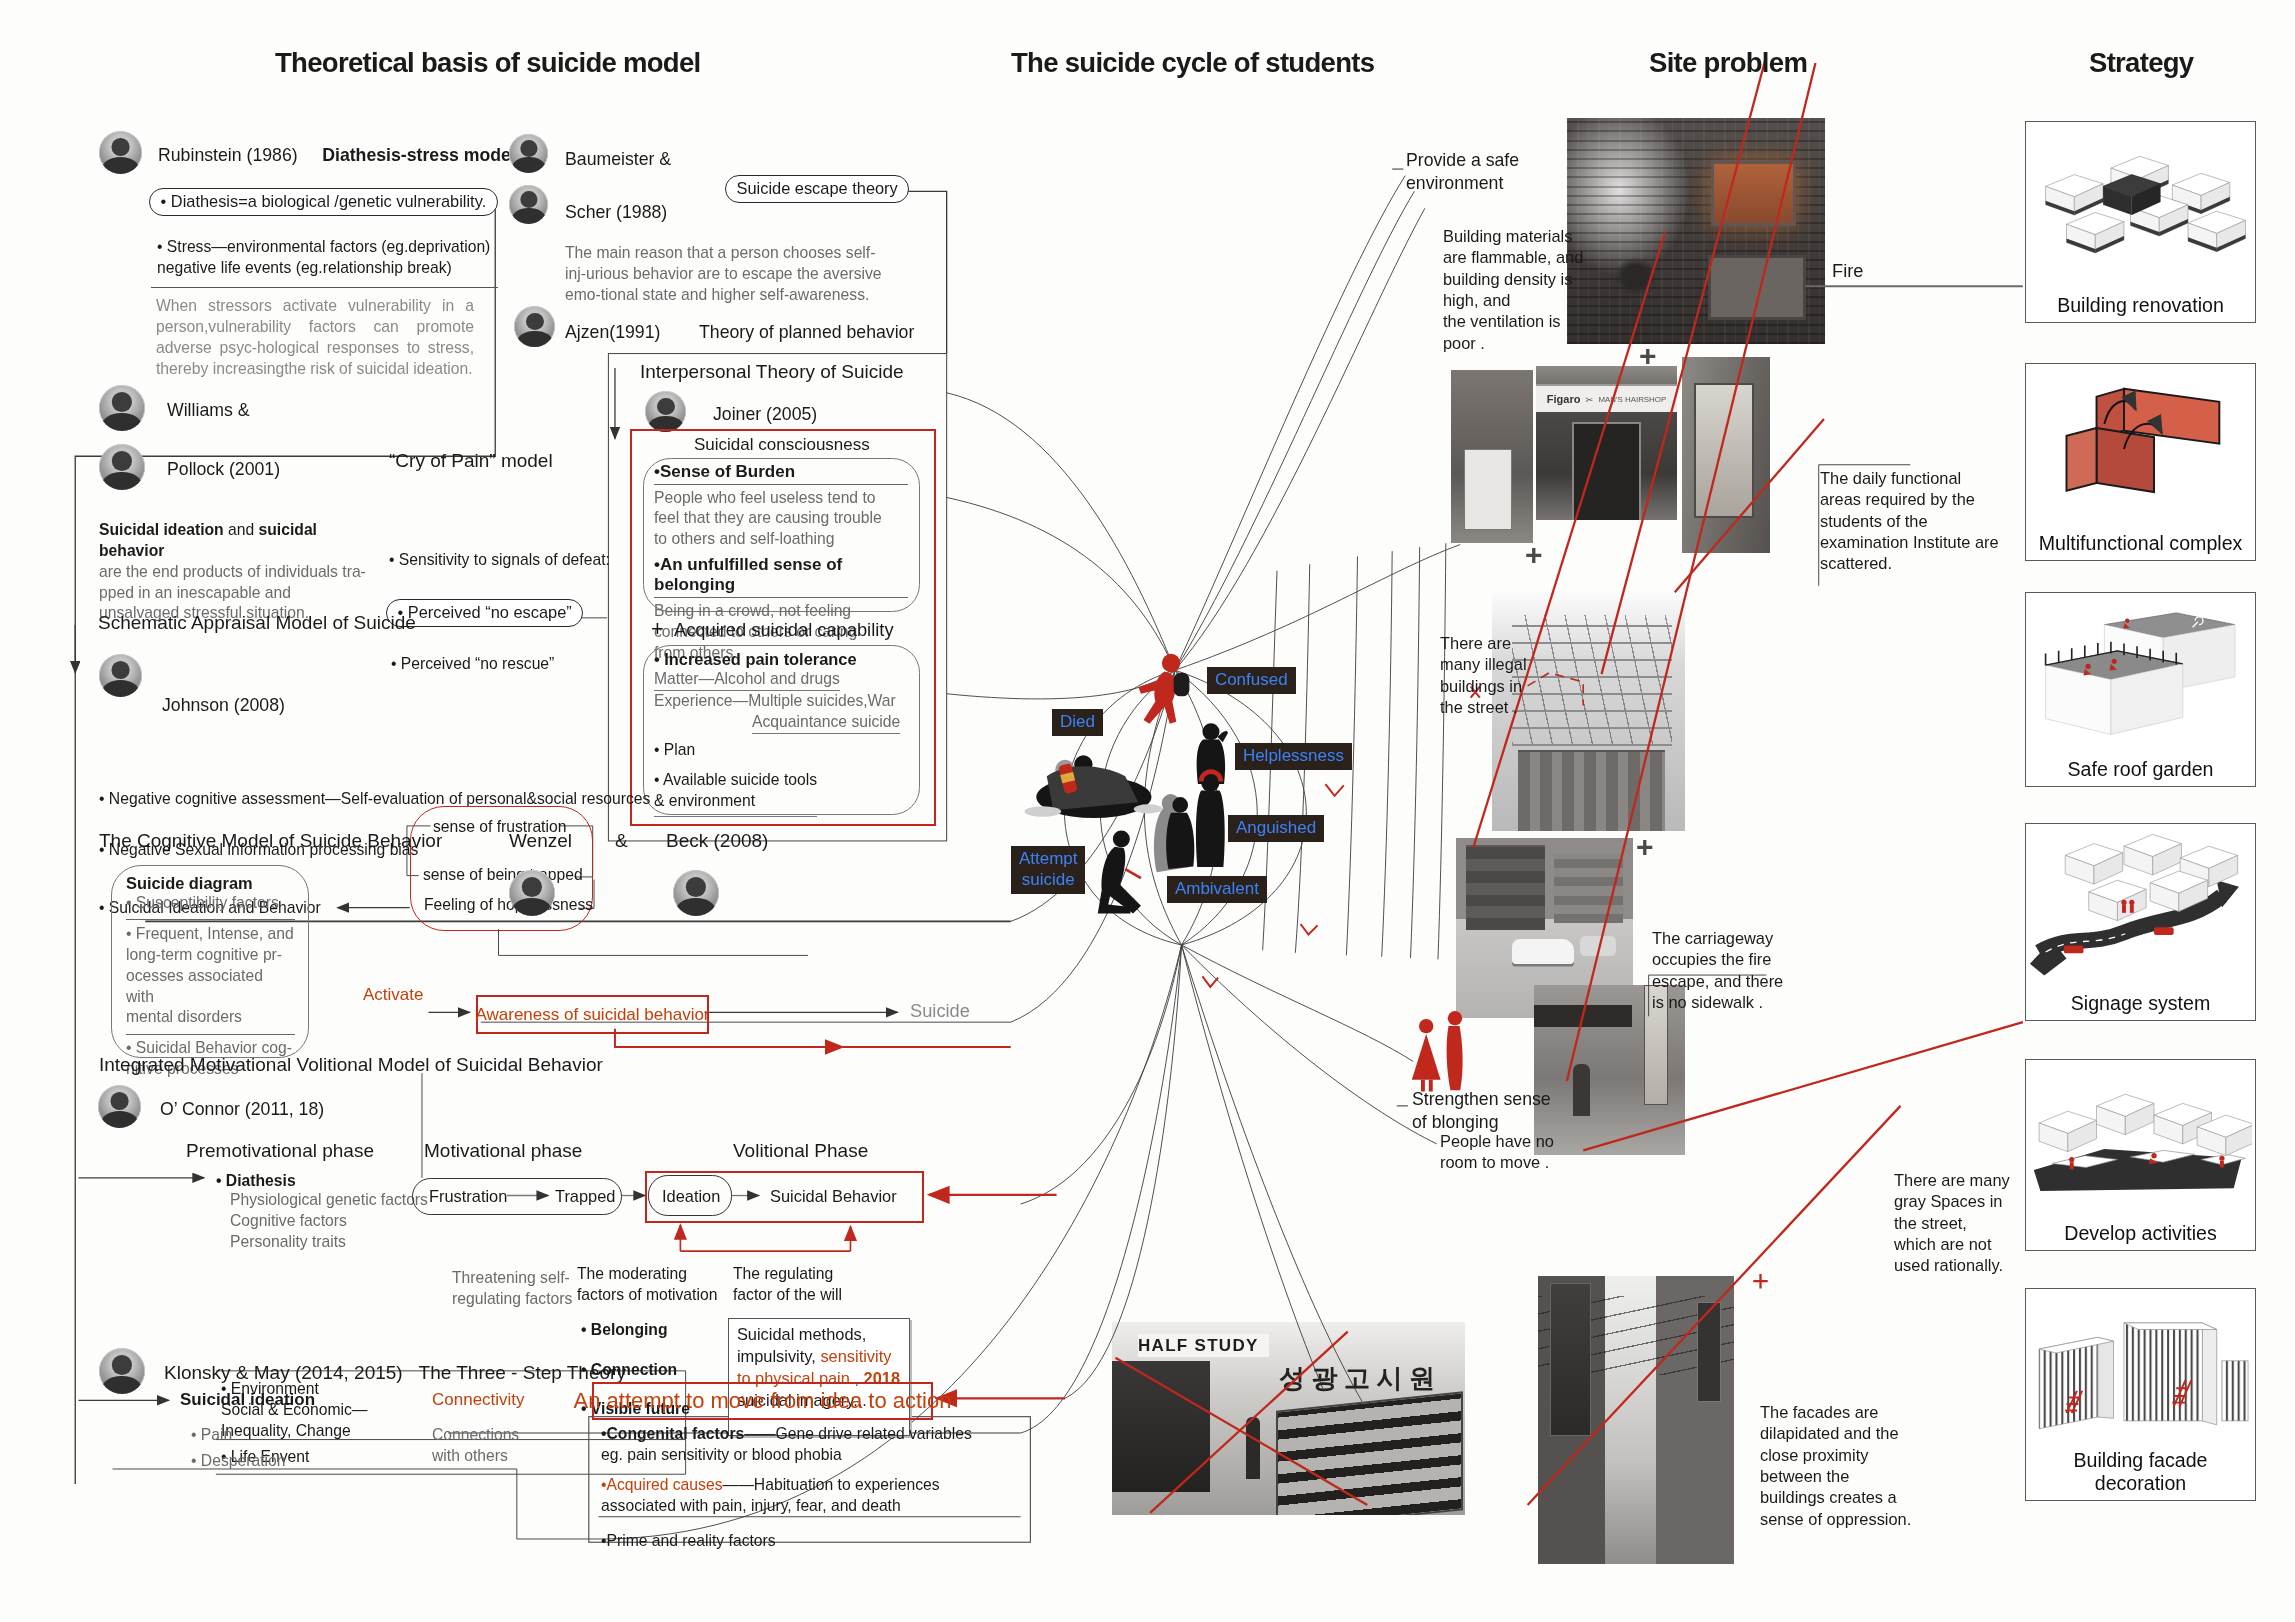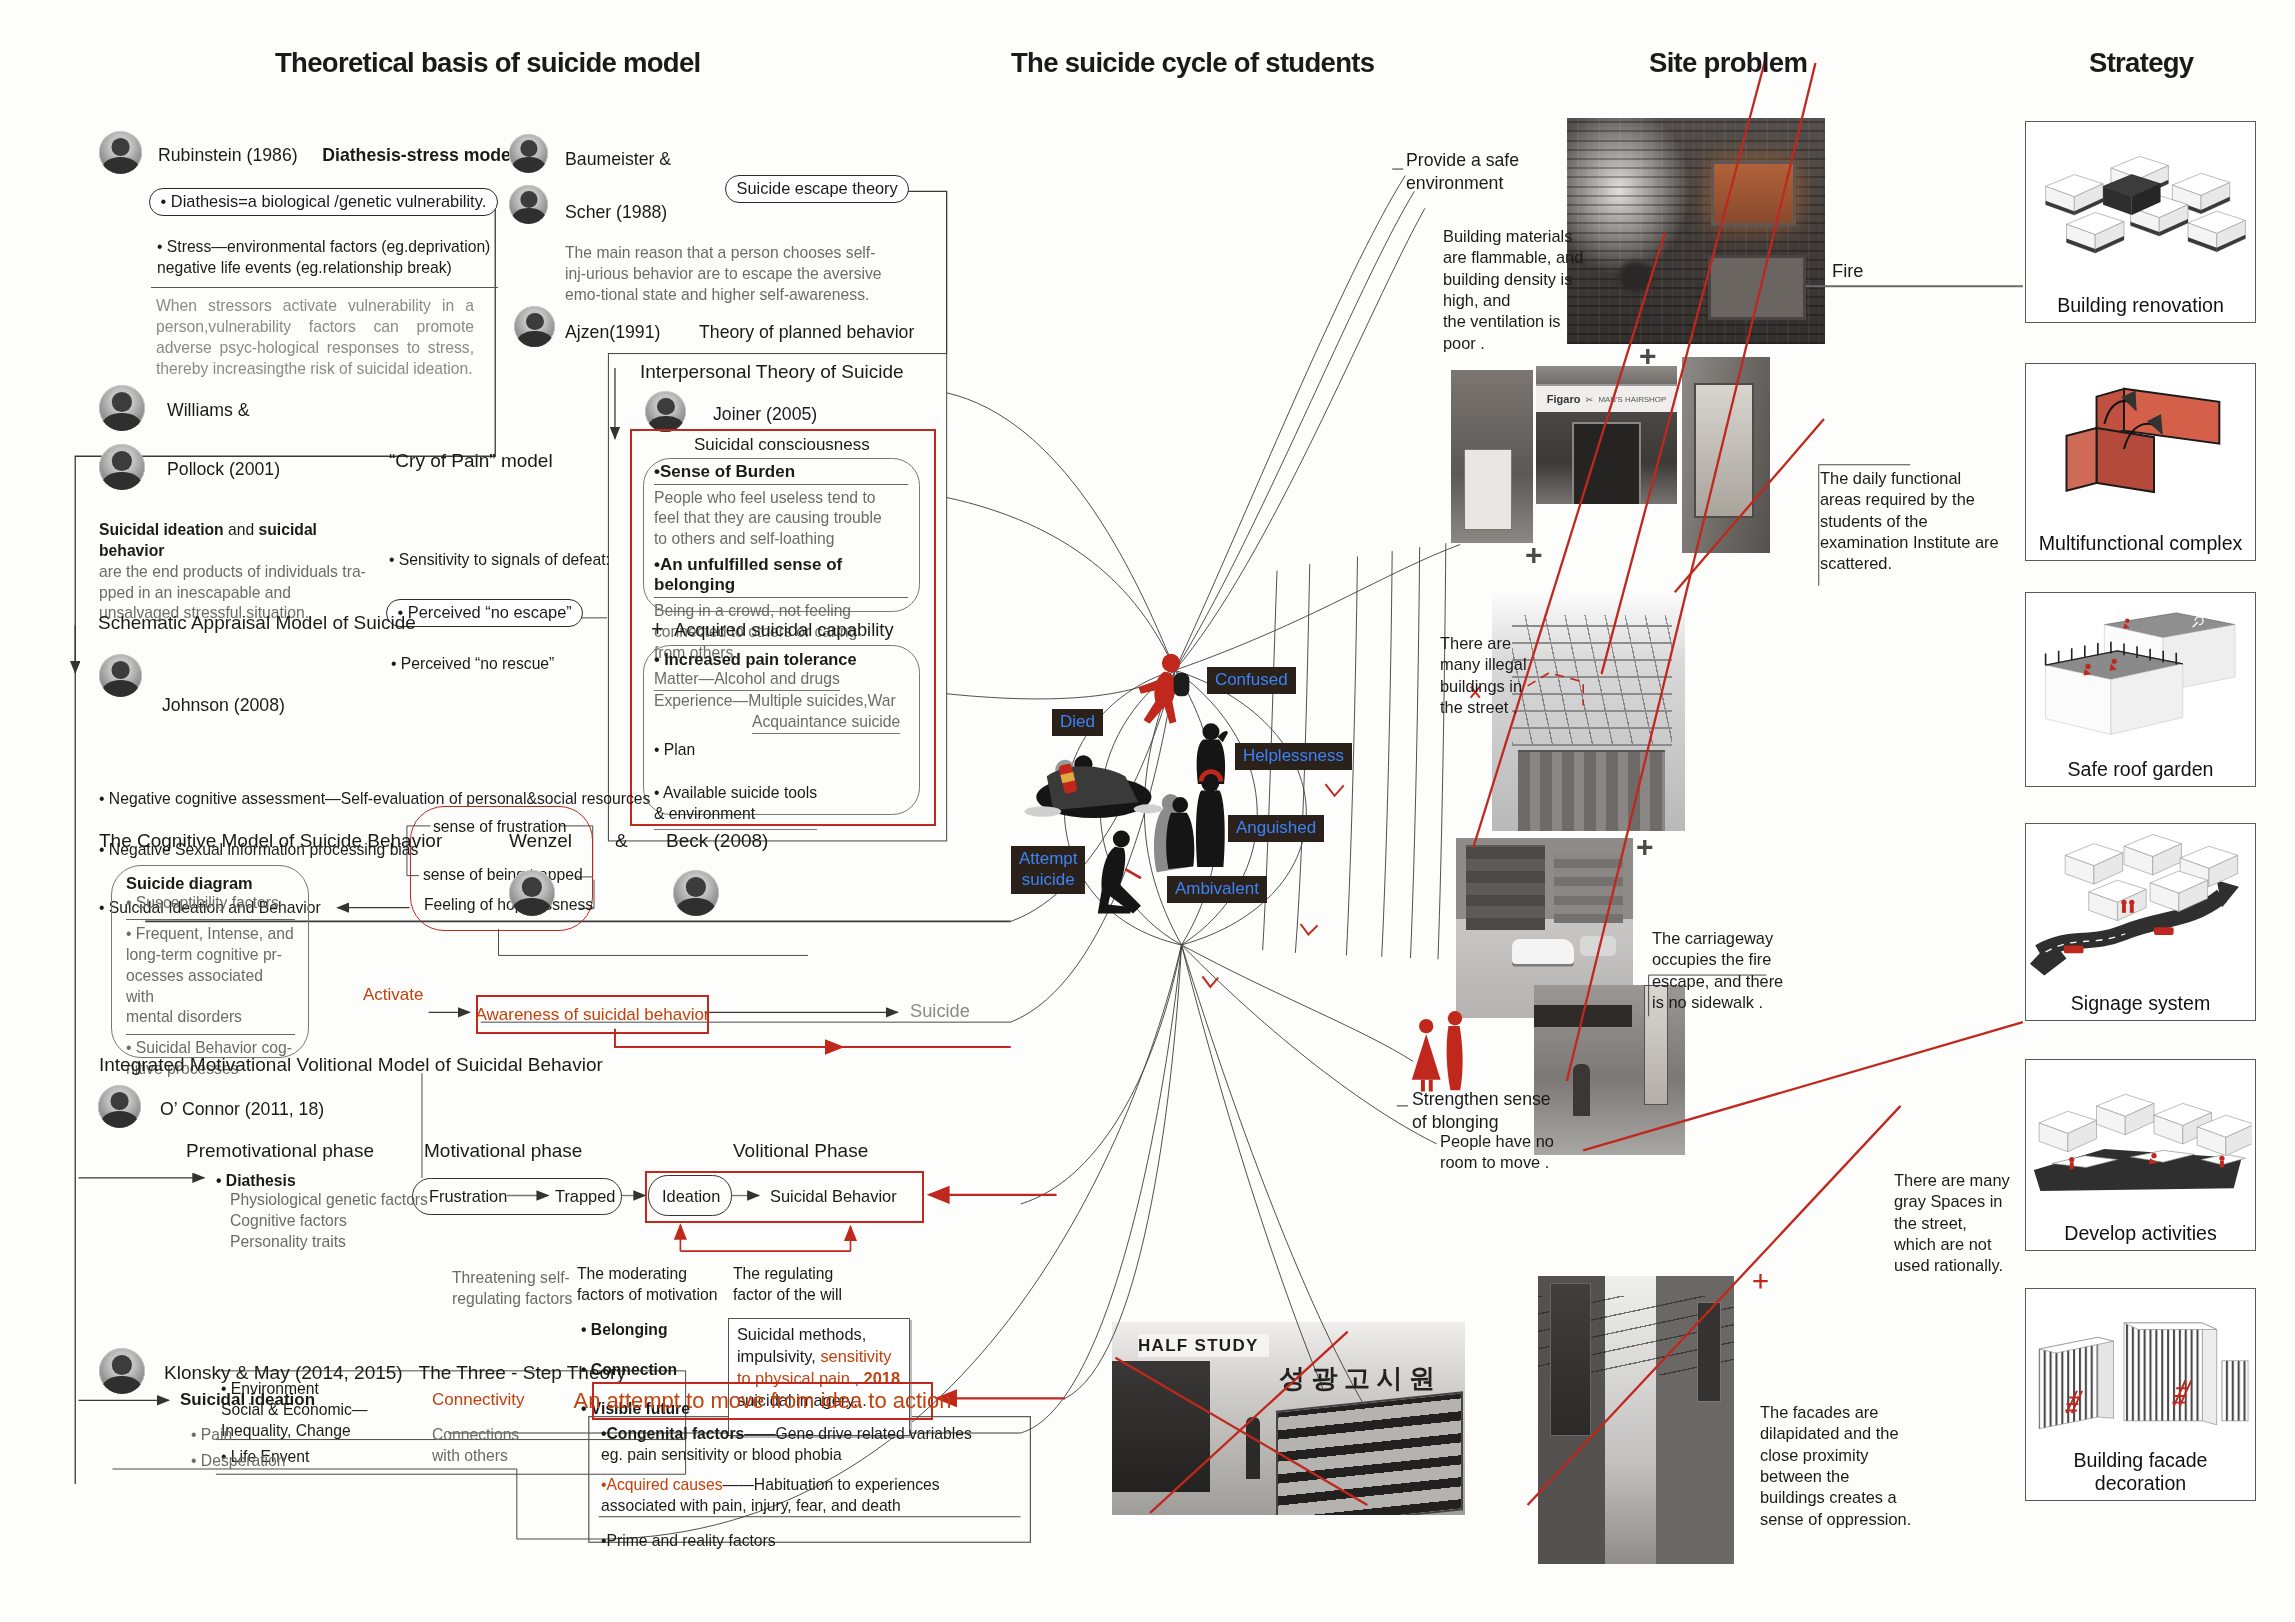--- a/index.html
+++ b/index.html
@@ -36,21 +36,21 @@
     <div class="abs" style="left:-19.6px;top:-13px;width:144px;height:170px;background:radial-gradient(closest-side,rgba(250,250,250,.85),rgba(250,250,250,0));"></div>
     <div class="abs" style="inset:0;background:repeating-linear-gradient(0deg,rgba(0,0,0,.28) 0 2px,transparent 2px 9.2px),repeating-linear-gradient(90deg,rgba(255,255,255,.05) 0 1.3px,transparent 1.3px 10.5px);"></div>
     <div class="abs" style="left:144px;top:43px;width:79px;height:59px;background:linear-gradient(180deg,#b0623a,#8a4a2e);border:3.9px solid #5d5855;box-shadow:0 0 26px rgba(220,120,50,.55);"></div>
     <div class="abs" style="left:141px;top:137px;width:92px;height:59px;background:#6b6562;border:3.3px solid #4a4542;"></div>
     <div class="abs" style="left:39px;top:131px;width:59px;height:79px;background:radial-gradient(closest-side at 50% 35%,#2a2726 0 40%,transparent 70%);"></div>
   </div>
 
   <div class="photo" style="left:1451px;top:370px;width:82px;height:173px;background:linear-gradient(180deg,#7b7672,#5c5855 60%,#8c8884);">
     <div class="abs" style="left:13px;top:79px;width:46px;height:79px;background:#e9e7e3;border:1.3px solid #777;"></div>
   </div>
-  <div class="photo" style="left:1536px;top:366px;width:141px;height:138px;background:linear-gradient(180deg,#8e8a86,#4b4845 30%,#3c3936 70%,#777370);">
+  <div class="photo" style="left:1536px;top:366px;width:141px;height:154px;background:linear-gradient(180deg,#8e8a86,#4b4845 30%,#3c3936 70%,#777370);">
     <div class="abs" style="left:0;top:18.3px;width:141px;height:26px;background:#efeeec;border-top:2px solid #999;display:flex;align-items:center;justify-content:center;gap:5.2px;">
       <span class="b" style="font-size:11px;color:#333;">Figaro</span>
       <span style="font-size:9.2px;color:#555;">✂</span>
       <span style="font-size:7.9px;color:#555;">MAN'S HAIRSHOP</span>
     </div>
     <div class="abs" style="left:36px;top:56px;width:65px;height:98px;background:#262423;border:2px solid #8a8783;"></div>
   </div>
   <div class="photo" style="left:1682px;top:357px;width:88px;height:196px;background:linear-gradient(100deg,#8e8a86,#6a6662 60%,#55514e);">
     <div class="abs" style="left:11.8px;top:26px;width:56px;height:131px;background:linear-gradient(180deg,#d8d5cf,#a9a49c);border:2.6px solid #4e4a47;"></div>
   </div>
@@ -298,21 +298,21 @@
   <div class="abs" style="left:651px;top:616px;font-size:18.3px;z-index:3">
     <span style="font-size:22px;">+</span>&nbsp;&nbsp;<span>Acquired suicidal capability</span>
   </div>
   <div class="abs" style="left:643px;top:645px;width:275px;height:168px;border:1.3px solid #777;border-radius:27.5px;z-index:3"></div>
   <div class="abs" style="left:654px;top:650px;width:257px;z-index:3">
     <div class="b" style="font-size:16.4px">• Increased pain tolerance</div>
     <div class="bodytx dgray" style="border-bottom:0.9px solid #777;display:inline-block">Matter—Alcohol and drugs</div>
     <div class="bodytx dgray">Experience—Multiple suicides,War</div>
     <div class="bodytx dgray" style="margin-left:98px;border-bottom:0.9px solid #777;display:inline-block">Acquaintance suicide</div>
     <div class="bodytx" style="margin-top:6.5px">• Plan</div>
-    <div class="bodytx" style="margin-top:22px;border-bottom:0.9px solid #777;display:inline-block;padding-bottom:3.9px">• Available suicide tools
+    <div class="bodytx" style="margin-top:9px;border-bottom:0.9px solid #777;display:inline-block;padding-bottom:3.9px">• Available suicide tools
   &amp; environment</div>
   </div>
 
   <div class="avatar" style="left:99px;top:385px;width:46px;height:46px;z-index:3"></div>
   <div class="abs author" style="left:167px;top:400px;z-index:3">Williams &amp;</div>
   <div class="avatar" style="left:99px;top:444px;width:46px;height:46px;z-index:3"></div>
   <div class="abs author" style="left:167px;top:459px;z-index:3">Pollock (2001)</div>
   <div class="abs sec" style="left:389px;top:450px;z-index:3">“Cry of Pain”   model</div>
   <div class="abs bodytx" style="left:99px;top:499px;width:275px;z-index:3">
     <span class="b">Suicidal ideation</span><span> and </span><span class="b">suicidal behavior</span>

